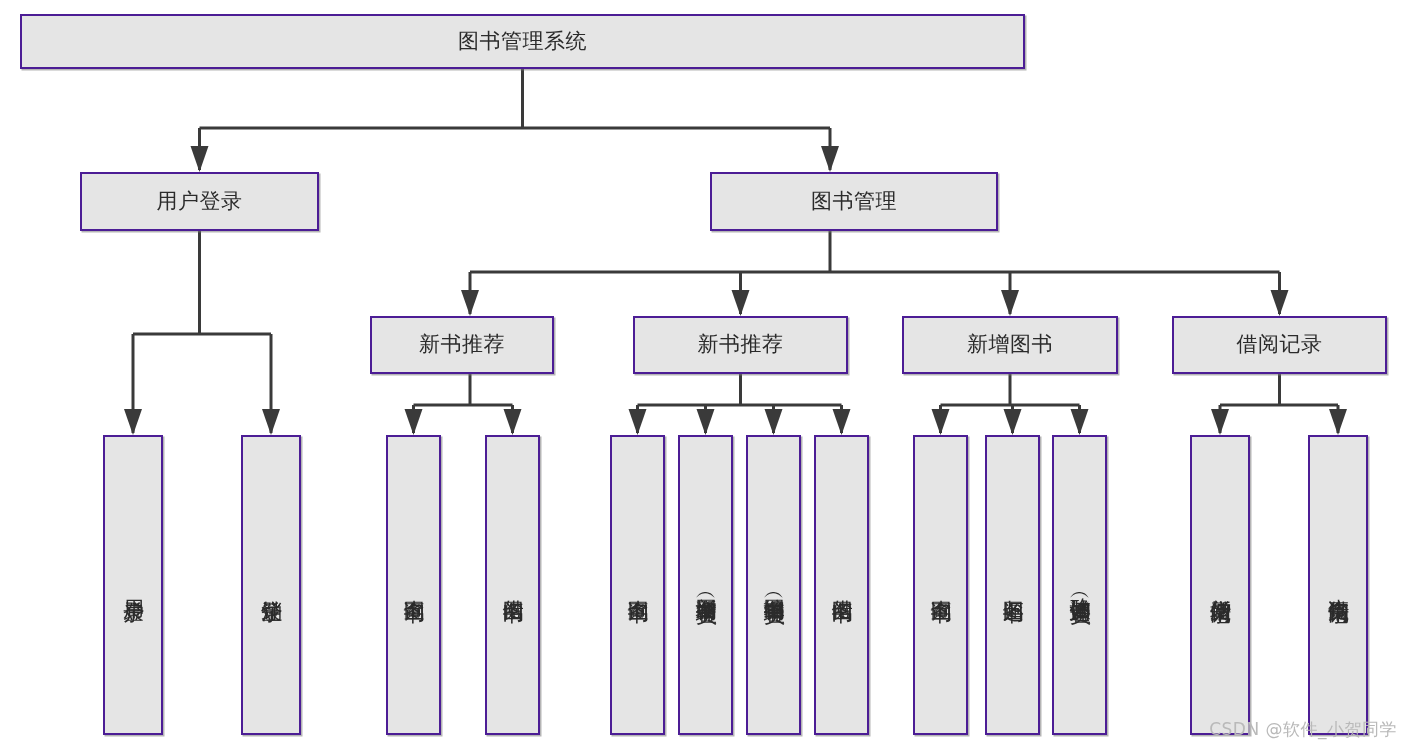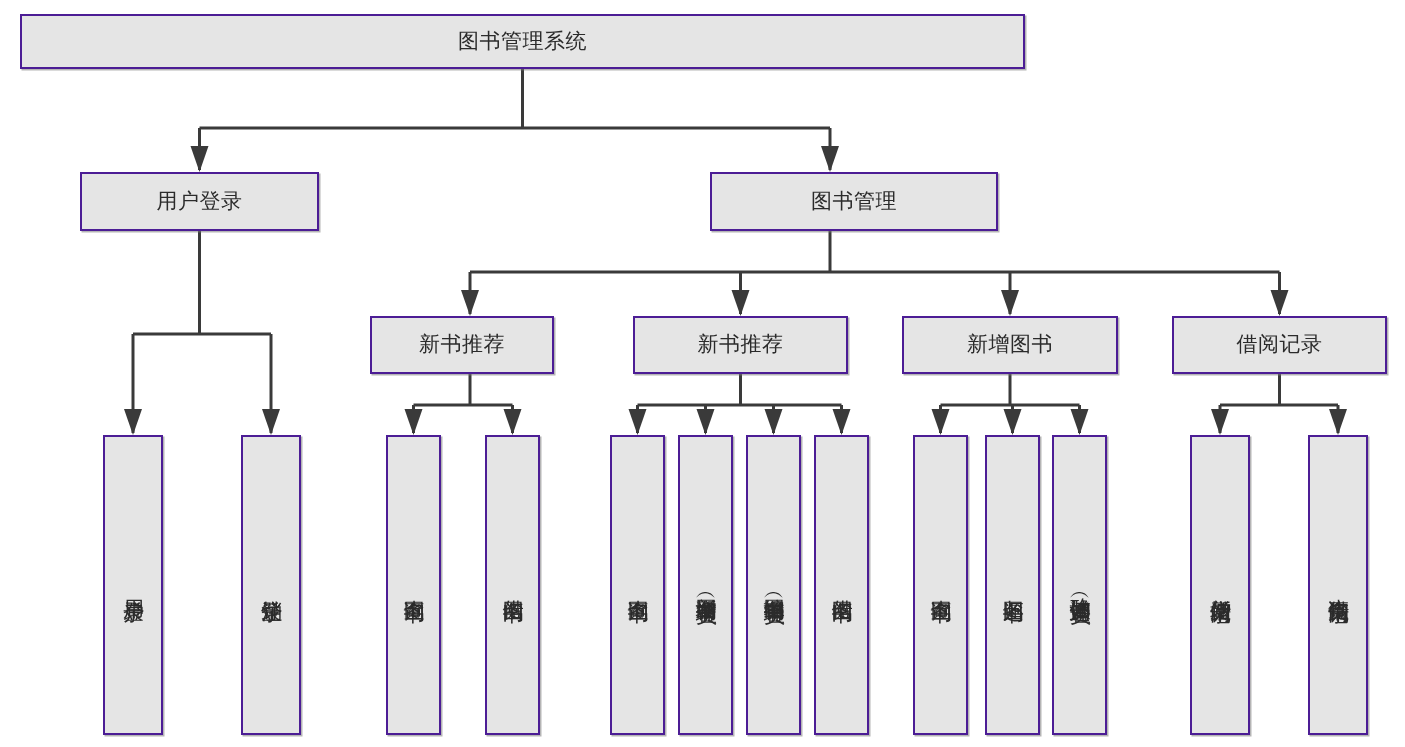--- a/index.html
+++ b/index.html
@@ -184,13 +184,14 @@
         <span class="node-label-v">确认归还（管理员）</span>
       </div>
       <div class="node-box" style="left: 1190px; top: 435px; width: 60px; height: 300px;">
         <span class="node-label-v">新增借阅记录</span>
       </div>
       <div class="node-box" style="left: 1308px; top: 435px; width: 60px; height: 300px;">
         <span class="node-label-v">查询借阅记录</span>
       </div>
     </div>
 
+  <div id="watermark">CSDN @软件_小贺同学</div>
 </div>
 
 </body></html>

